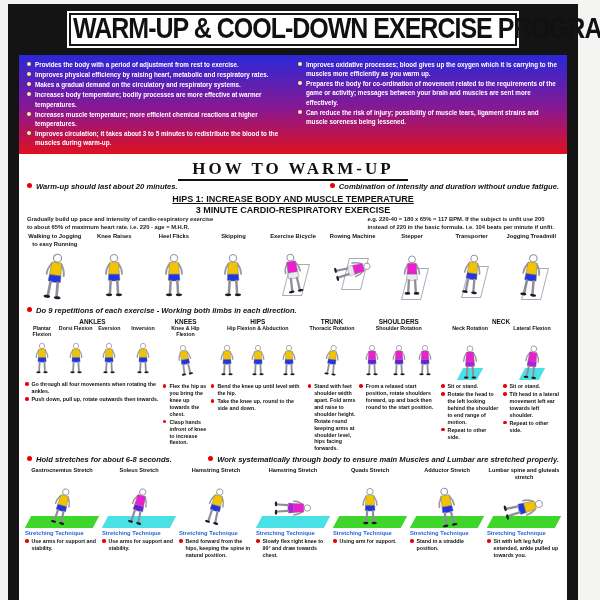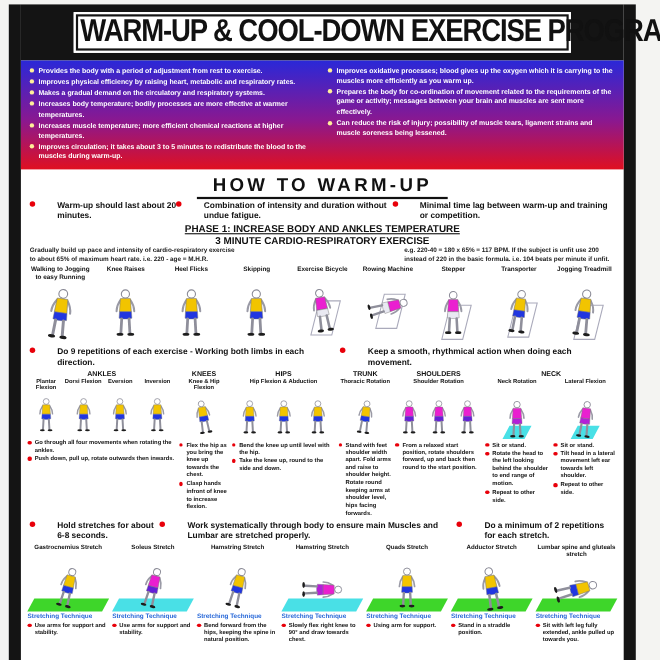--- a/index.html
+++ b/index.html
@@ -10,24 +10,24 @@
   .hdr-box{background:#fff;border:2px solid #fff;outline:2px solid #141414;outline-offset:-4px;text-align:center;padding:1px 4px 3px;}
   .hdr-box span{font-weight:900;font-size:25px;letter-spacing:-1px;transform:scaleY(1.15);display:inline-block;white-space:nowrap;}
   
   .why-title{background:#2a28d8;color:#fff;text-align:center;font-weight:800;font-size:12px;letter-spacing:1.5px;padding:2px 0;}
   .why-body{background:linear-gradient(#2a28d8 0%,#8a1890 55%,#e01020 100%);display:flex;padding:4px 8px 6px;gap:10px;}
   .why-col{flex:1;}
   .wb{display:flex;gap:4px;color:#fff;font-size:6.3px;font-weight:700;line-height:1.45;margin:1px 0;}
   .dot{width:4px;height:4px;border-radius:50%;background:#ffef9a;flex:none;margin-top:2px;}
   
   .howto{padding:3px 6px 0;}
-  .howto-title{text-align:center;margin:2px 0 3px;}
+  .howto-title{text-align:center;margin:2px 0 3px;font-family:Liberation Serif, serif;}
   .howto-title span{font-size:17px;font-weight:900;letter-spacing:3px;border-bottom:2.5px solid #111;padding:0 14px 1px;}
   .brow{display:flex;justify-content:space-between;align-items:flex-start;margin:2px 2px 3px;}
-  .bi{display:flex;gap:20px;font-size:7.6px;font-weight:800;line-height:1.2;}
+  .bi{display:flex;gap:4px;font-size:7.6px;font-weight:800;line-height:1.2;font-style:italic;}
   .rdot{width:5px;height:5px;border-radius:50%;background:#e8000a;flex:none;margin-top:1px;}
   .phase-title{text-align:center;font-size:9px;font-weight:800;text-decoration:underline;margin:2px 0 1px;}
   .p1sub{text-align:center;font-size:9px;font-weight:800;margin-bottom:1px;}
   .p1notes{display:flex;justify-content:space-between;font-size:5.8px;font-weight:700;color:#222;line-height:1.3;margin:0 2px;}
   .p1notes div{width:36%;}
   .p1notes .rn{text-align:left;}
   
   .row9{display:flex;margin:2px 0 1px;}
   .c9{flex:1;display:flex;flex-direction:column;align-items:center;}
   .xlabel{font-size:5.8px;font-weight:800;text-align:center;height:15px;line-height:1.25;}
@@ -136,27 +136,23 @@
 
     <div class="brow">
       <div class="bi">
           <i class="rdot"></i>
           <span>Warm-up should last about 20 minutes.</span>
         </div>
       <div class="bi">
           <i class="rdot"></i>
           <span>Combination of intensity and duration without undue fatigue.</span>
         </div>
-      <div class="bi">
-          <i class="rdot"></i>
-          <span>Minimal time lag between warm-up and training or competition.</span>
-        </div>
-    </div>
-
-    <div class="phase-title">PHASE 1: INCREASE BODY AND ANKLES TEMPERATURE</div>
+    </div>
+
+    <div class="phase-title">HIPS 1: INCREASE BODY AND MUSCLE TEMPERATURE</div>
     <div class="p1sub">3 MINUTE CARDIO-RESPIRATORY EXERCISE</div>
     <div class="p1notes">
       <div>Gradually build up pace and intensity of cardio-respiratory exercise to about 65% of maximum heart rate. i.e. 220 - age = M.H.R.</div>
       <div class="rn">e.g. 220-40 = 180 x 65% = 117 BPM. If the subject is unfit use 200 instead of 220 in the basic formula. i.e. 104 beats per minute if unfit.</div>
     </div>
 
     <div class="row9">
       <div class="c9">
         <div class="xlabel">Walking to Jogging to easy Running</div>
         <div class="figwrap yb">
@@ -233,24 +229,20 @@
               <use href="#prs"></use>
             </svg>
           </div>
       </div>
     </div>
 
     <div class="brow">
       <div class="bi">
           <i class="rdot"></i>
           <span>Do 9 repetitions of each exercise - Working both limbs in each direction.</span>
-        </div>
-      <div class="bi">
-          <i class="rdot"></i>
-          <span>Keep a smooth, rhythmical action when doing each movement.</span>
         </div>
     </div>
 
     <div class="p2zones">
 
       <div class="zone" style="flex:3.6">
         <div class="zhead">ANKLES</div>
         <div style="display:flex">
           <div class="mini">
             <div class="zsub">Plantar Flexion</div>
@@ -456,24 +448,20 @@
 
     <div class="brow">
       <div class="bi">
           <i class="rdot"></i>
           <span>Hold stretches for about 6-8 seconds.</span>
         </div>
       <div class="bi">
           <i class="rdot"></i>
           <span>Work systematically through body to ensure main Muscles and Lumbar are stretched properly.</span>
         </div>
-      <div class="bi">
-          <i class="rdot"></i>
-          <span>Do a minimum of 2 repetitions for each stretch.</span>
-        </div>
     </div>
 
     <div class="p3row">
 
       <div class="p3cell">
         <div class="p3label">Gastrocnemius Stretch</div>
         <div class="p3fig figwrap yb mgreen">
             <i class="mat"></i>
             <svg class="p r15" width="24" height="44" viewBox="0 0 40 62">
               <use href="#prs"></use>

